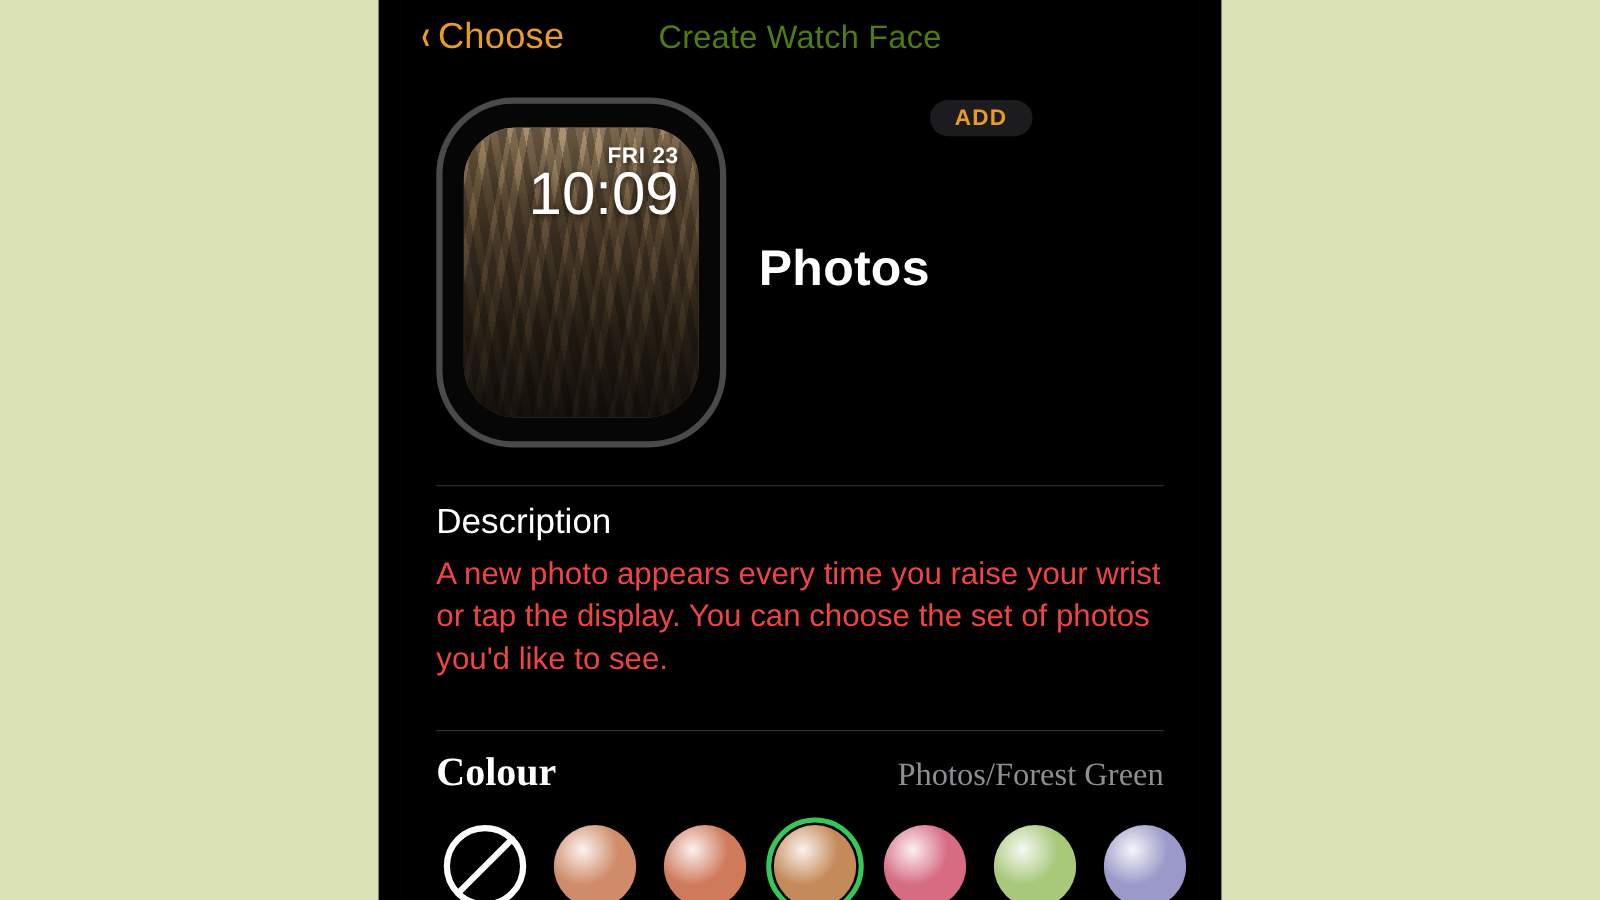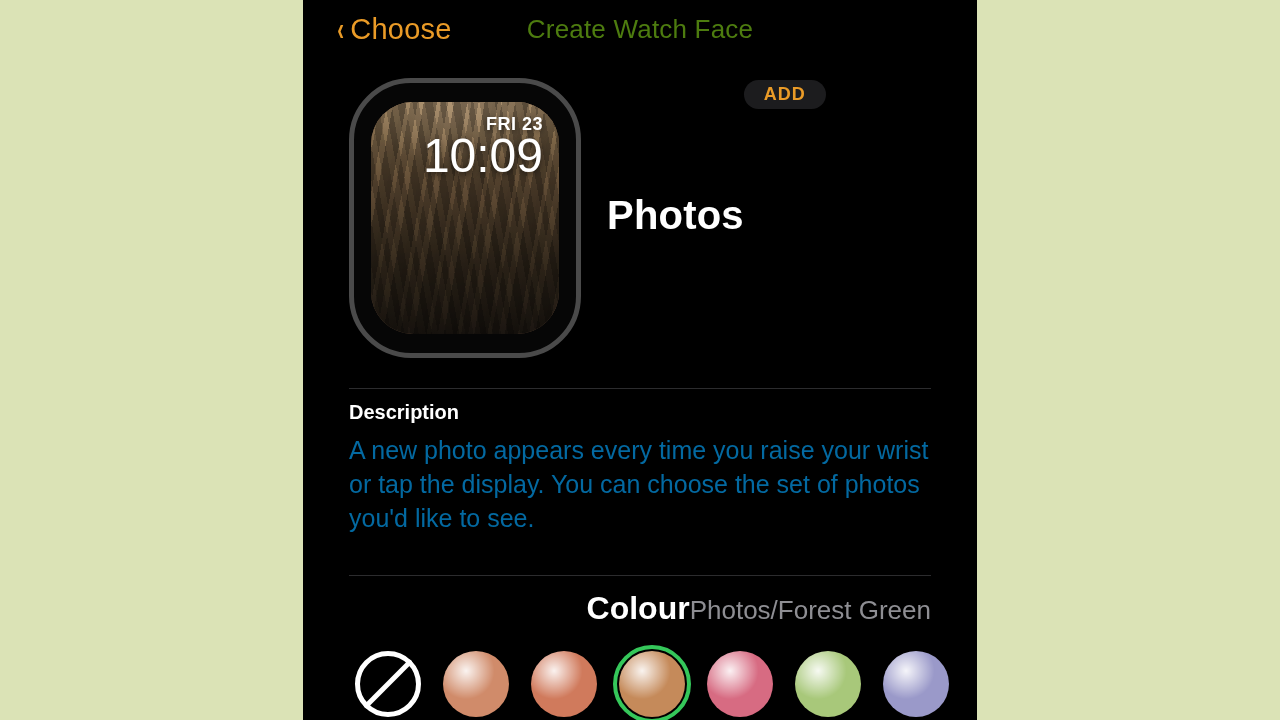--- a/index.html
+++ b/index.html
@@ -185,38 +185,39 @@
   }
 
   .hr {
     height: 1px;
     background: #2c2c2e;
     margin: 0 28px;
   }
 
   
   .section-title {
-    font-size: 20px;
-    font-weight: 700;
+    font-size: 28px;
+    font-weight: 400;
     padding: 12px 28px 2px 28px;
   }
   .desc-text {
     font-size: 25px;
     line-height: 1.35;
-    color: #0369a1;
+    color: #ef4444;
     padding: 8px 30px 40px 28px;
   }
 
   
   .colour-hr { margin-top: 0; }
   .colour-row {
     display: flex;
-    justify-content: flex-end;
+    justify-content: space-between;
     align-items: baseline;
     padding: 14px 28px 4px 28px;
+    font-family: Liberation Serif, serif;
   }
   .colour-title {
     font-size: 32px;
     font-weight: 700;
   }
   .colour-value {
     font-size: 26px;
     color: #8e8e93;
   }
 

